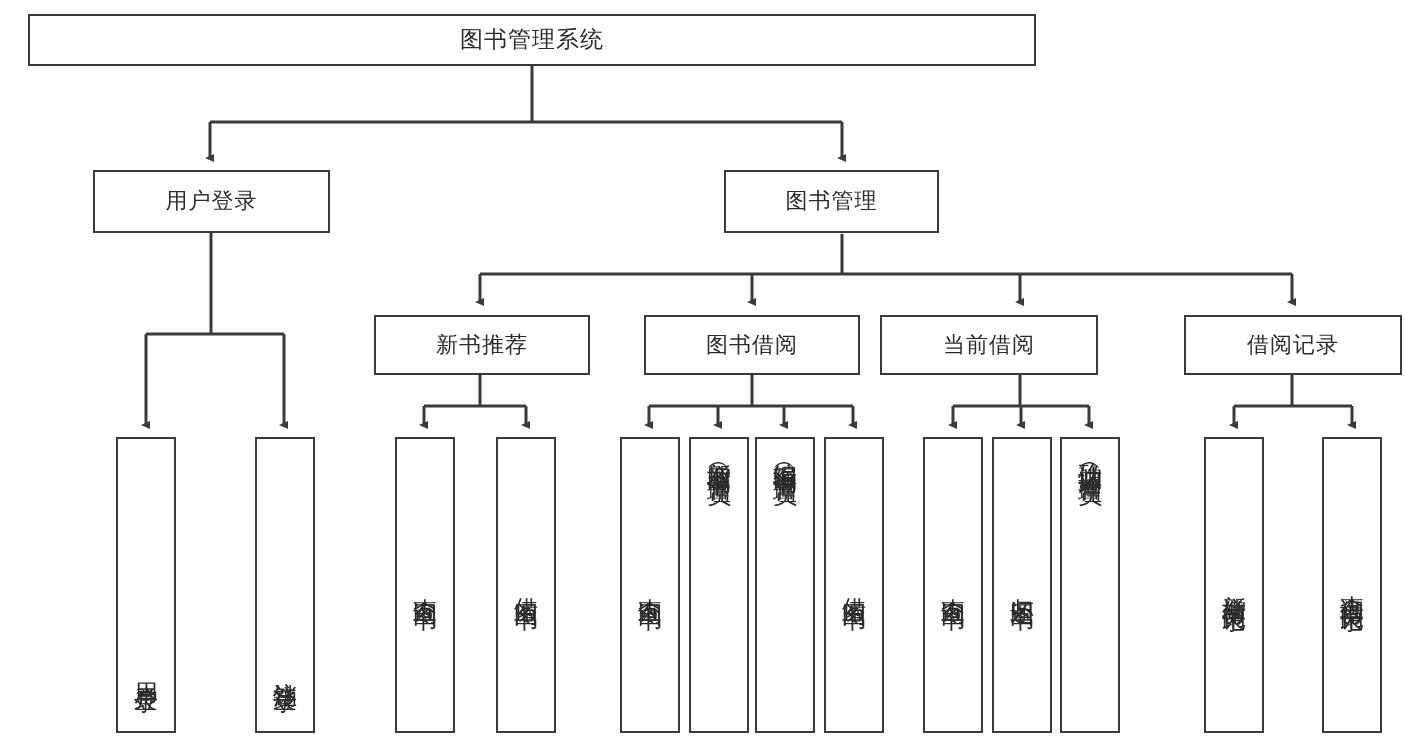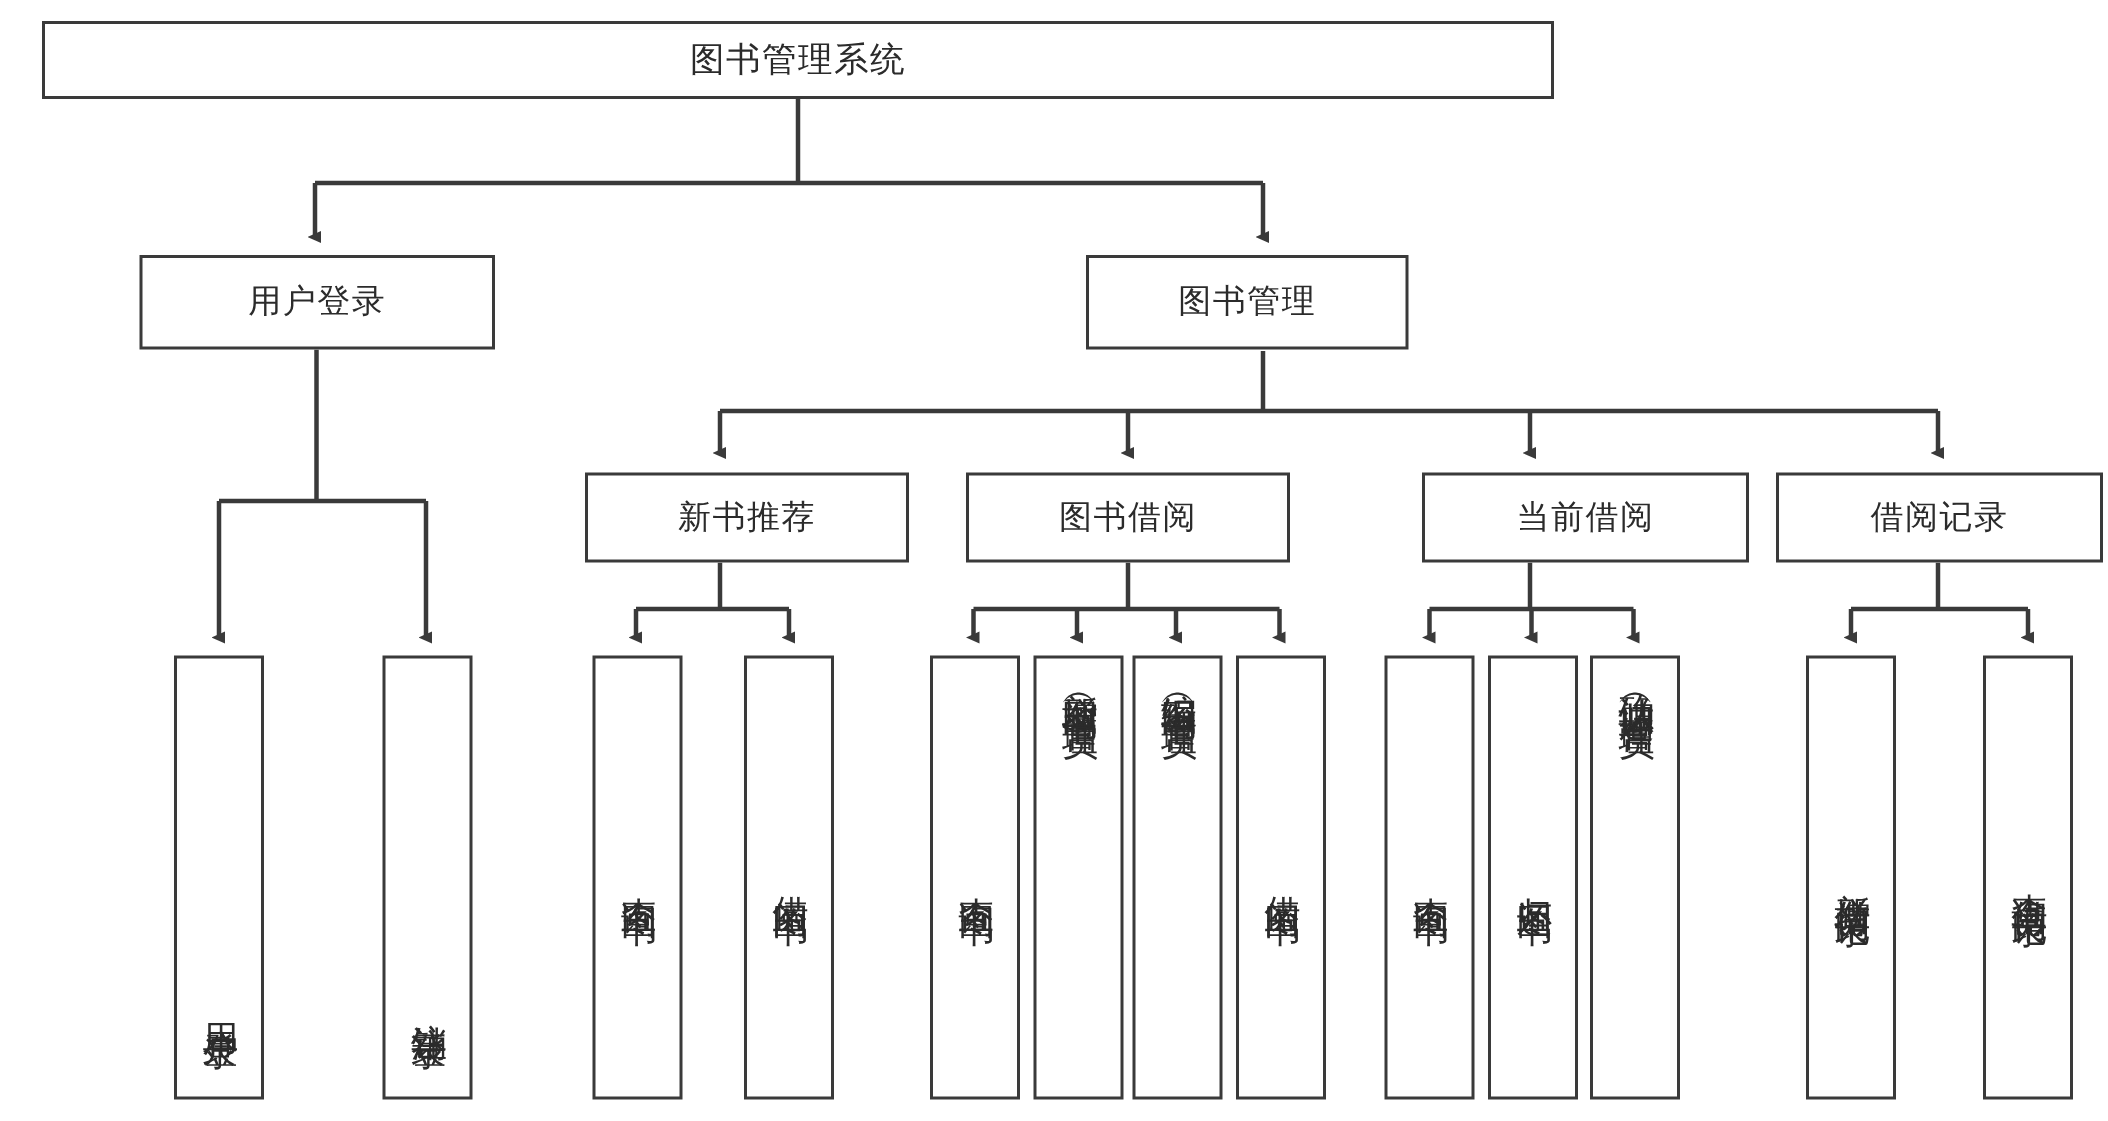--- a/index.html
+++ b/index.html
@@ -134,27 +134,27 @@
     <span>图书管理系统</span>
   </div>
 
   <div class="node h" style="left:81px; top:170px; width:237px; height:63px;">
     <span>用户登录</span>
   </div>
   <div class="node h" style="left:712px; top:170px; width:215px; height:63px;">
     <span>图书管理</span>
   </div>
 
-  <div class="node h" style="left:378px; top:315px; width:216px; height:60px;">
+  <div class="node h" style="left:362px; top:315px; width:216px; height:60px;">
     <span>新书推荐</span>
   </div>
   <div class="node h" style="left:632px; top:315px; width:216px; height:60px;text-align:right;">
     <span>图书借阅</span>
   </div>
-  <div class="node h" style="left:936px; top:315px; width:218px; height:60px;">
+  <div class="node h" style="left:868px; top:315px; width:218px; height:60px;">
     <span>当前借阅</span>
   </div>
   <div class="node h" style="left:1172px; top:315px; width:218px; height:60px;">
     <span>借阅记录</span>
   </div>
 
   <div class="node v low" style="left:104px; top:437px; width:60px; height:296px;">
     <span>用户登录</span>
   </div>
   <div class="node v low" style="left:243px; top:437px; width:60px; height:296px;">

